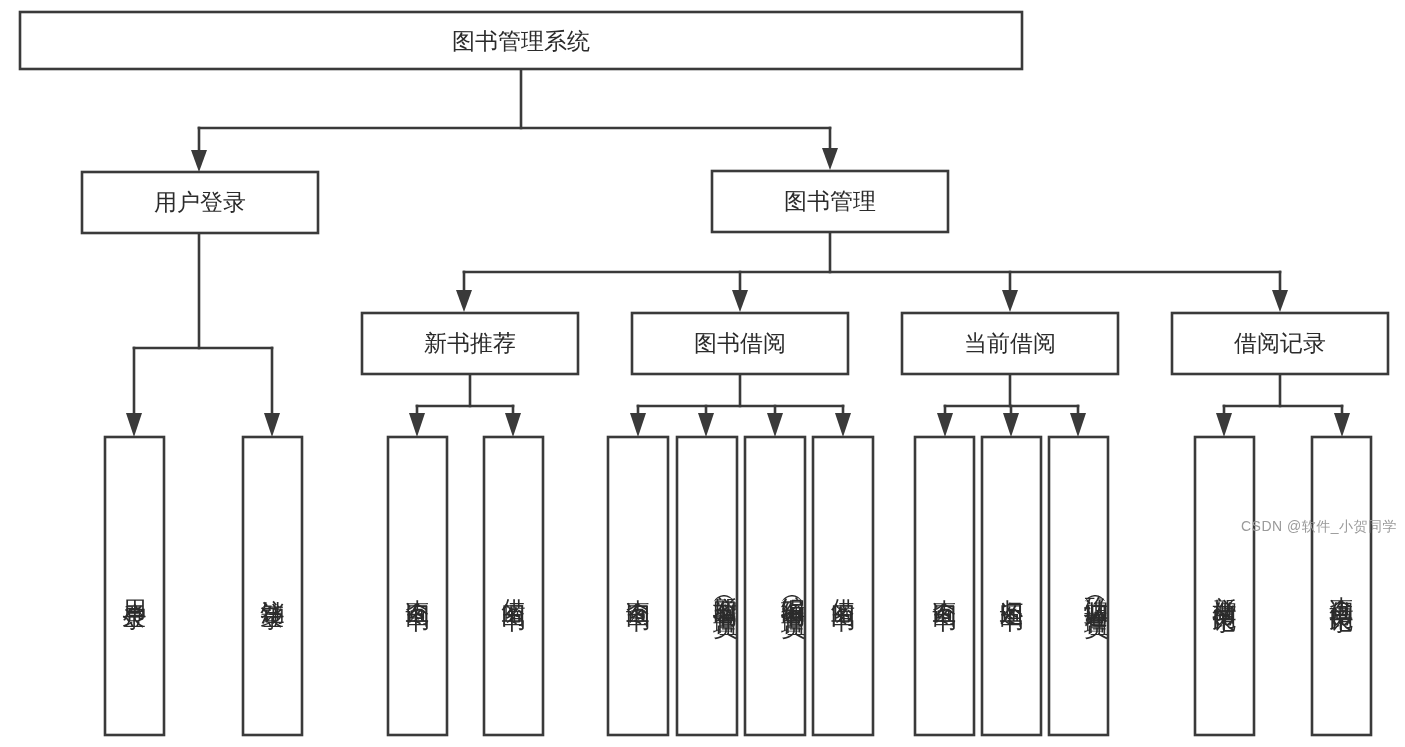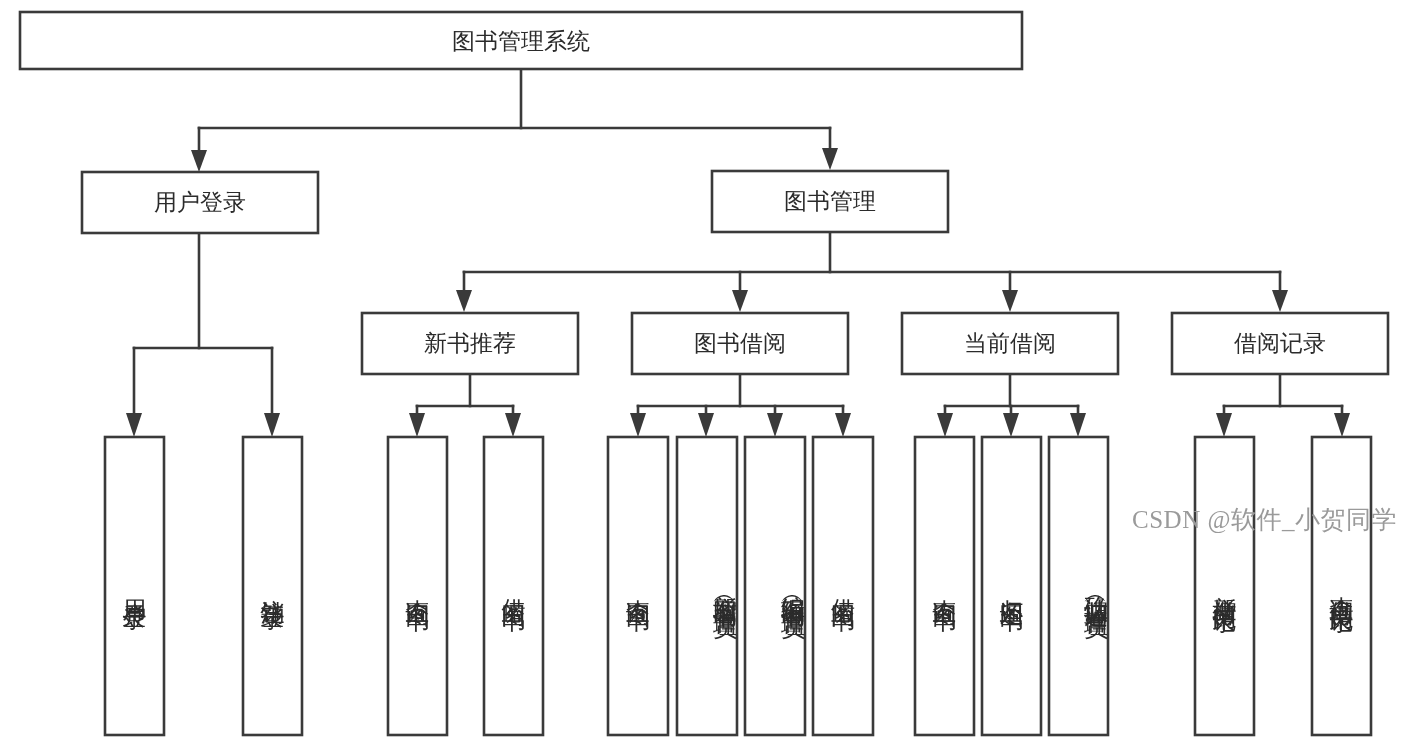--- a/index.html
+++ b/index.html
@@ -63,22 +63,22 @@
     letter-spacing: 3px;
     color: #2b2b2b;
     white-space: nowrap;
     text-align: center;
     pointer-events: none;
   }
   #watermark {
     position: absolute;
     right: 8px;
     bottom: 4px;
-    font-family: Liberation Serif, serif;
-    font-size: 25px;
+    font-family: Liberation Sans, sans-serif;
+    font-size: 14px;
     color: #9a9a9a;
     white-space: nowrap;
     letter-spacing: 0.5px;
     text-align: right;
   }
 </style>
 </head>
 <body>
 
 <div id="diagram-root">

